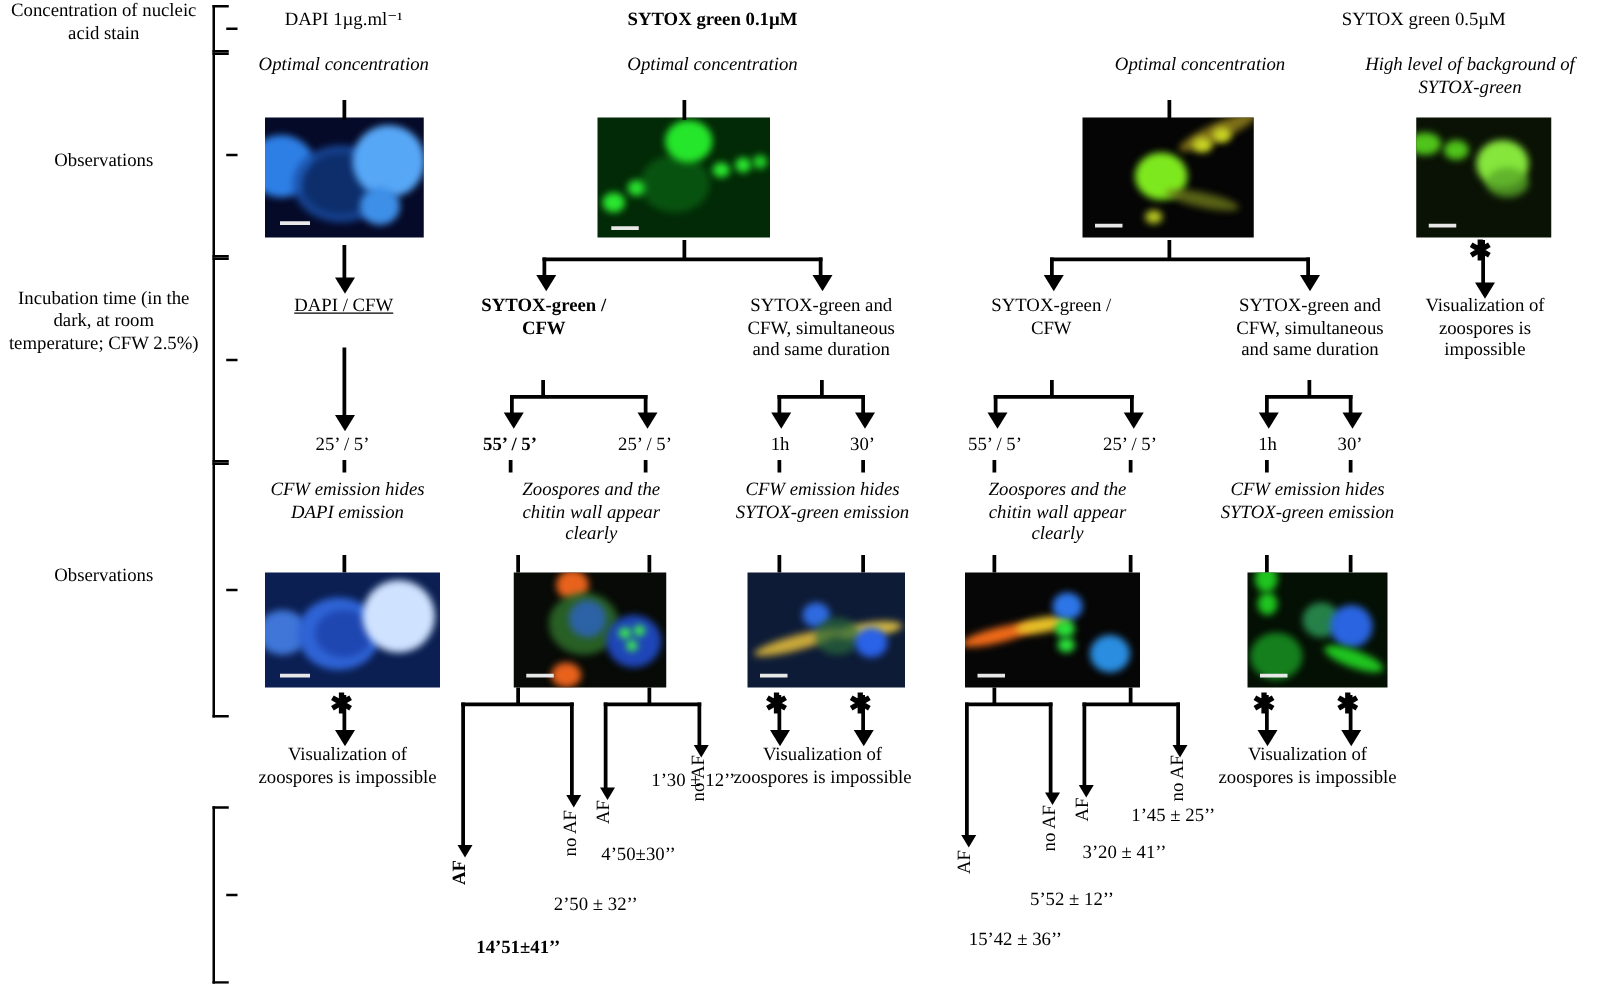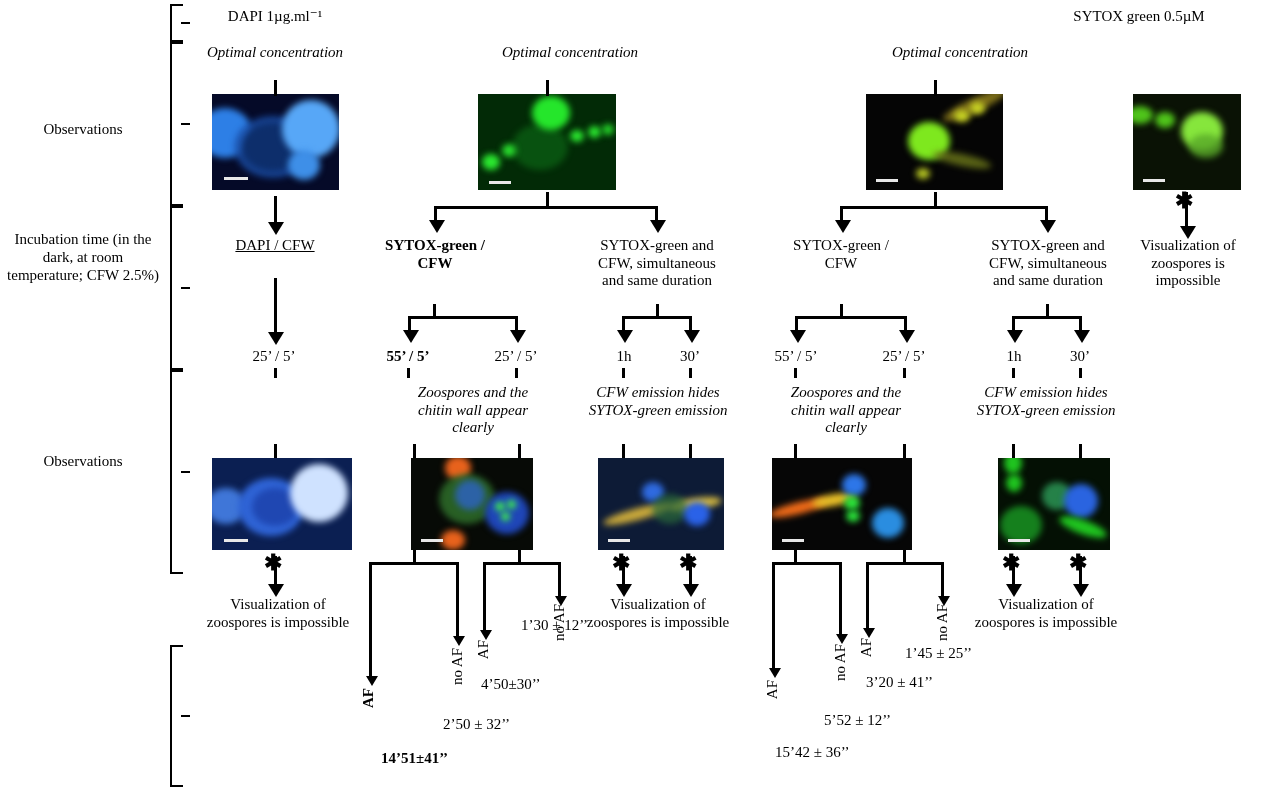--- a/index.html
+++ b/index.html
@@ -38,20 +38,21 @@
   .scale{position:absolute;height:3px;background:#e8e8e8;}
 
   .vert{writing-mode:vertical-rl;transform:rotate(180deg);
         display:inline-block;line-height:1;}
 </style>
 </head>
 <body>
 
 <div class="fig">
 
+  <div class="rowlabel" style="left:4px;top:0px;width:158px;">Concentration of nucleic acid stain</div>
 
   <div class="rowlabel" style="left:4px;top:120px;width:158px;">Observations</div>
 
   <div class="rowlabel" style="left:4px;top:230px;width:158px;">Incubation time (in the dark, at room temperature; CFW 2.5%)</div>
 
   <div class="rowlabel" style="left:4px;top:452px;width:158px;">Observations</div>
 
 
   <div class="brk" style="left:170px;top:4px;height:34px;">
       <span class="nub"></span>
@@ -63,25 +64,27 @@
       <span class="nub"></span>
     </div>
   <div class="brk" style="left:170px;top:370px;height:200px;">
       <span class="nub"></span>
     </div>
   <div class="brk" style="left:170px;top:645px;height:138px;">
       <span class="nub"></span>
     </div>
 
   <div class="t" style="left:185px;top:8px;width:180px;">DAPI 1µg.ml⁻¹</div>
+  <div class="t bd" style="left:450px;top:8px;width:240px;">SYTOX green 0.1µM</div>
   <div class="t" style="left:1040px;top:8px;width:198px;">SYTOX green 0.5µM</div>
 
   <div class="t it" style="left:185px;top:44px;width:180px;">Optimal concentration</div>
   <div class="t it" style="left:450px;top:44px;width:240px;">Optimal concentration</div>
   <div class="t it" style="left:840px;top:44px;width:240px;">Optimal concentration</div>
+  <div class="t it" style="left:1073px;top:44px;width:206px;">High level of background of SYTOX-green</div>
 
   <div class="mic" style="left:212px;top:94px;width:127px;height:96px;background:#050a28;">
     <div class="blob" style="left:-14px;top:14px;width:54px;height:50px;background:#2d7fe6;"></div>
     <div class="blob" style="left:22px;top:22px;width:78px;height:62px;background:#1b4fa8;opacity:.8;"></div>
     <div class="blob" style="left:30px;top:29px;width:62px;height:48px;background:#0d2e6b;"></div>
     <div class="blob" style="left:70px;top:6px;width:58px;height:58px;background:#57a7f7;"></div>
     <div class="blob" style="left:76px;top:56px;width:32px;height:30px;background:#3e8fe8;"></div>
     <div class="scale" style="left:12px;bottom:10px;width:24px;"></div>
   </div>
   <div class="v3" style="left:274px;top:80px;height:16px;"></div>
@@ -190,20 +193,21 @@
   <div class="v3" style="left:274px;top:368px;height:10px;"></div>
   <div class="v3" style="left:407px;top:368px;height:10px;"></div>
   <div class="v3" style="left:515px;top:368px;height:10px;"></div>
   <div class="v3" style="left:622px;top:368px;height:10px;"></div>
   <div class="v3" style="left:689px;top:368px;height:10px;"></div>
   <div class="v3" style="left:794px;top:368px;height:10px;"></div>
   <div class="v3" style="left:903px;top:368px;height:10px;"></div>
   <div class="v3" style="left:1012px;top:368px;height:10px;"></div>
   <div class="v3" style="left:1079px;top:368px;height:10px;"></div>
 
+  <div class="t it" style="left:204px;top:384px;width:148px;">CFW emission hides DAPI emission</div>
   <div class="t it" style="left:399px;top:384px;width:148px;">Zoospores and the chitin wall appear clearly</div>
   <div class="t it" style="left:584px;top:384px;width:148px;">CFW emission hides SYTOX-green emission</div>
   <div class="t it" style="left:772px;top:384px;width:148px;">Zoospores and the chitin wall appear clearly</div>
   <div class="t it" style="left:972px;top:384px;width:148px;">CFW emission hides SYTOX-green emission</div>
 
   <div class="v3" style="left:274px;top:444px;height:14px;"></div>
   <div class="mic" style="left:212px;top:458px;width:140px;height:92px;background:#0b1f52;">
     <div class="blob" style="left:-6px;top:30px;width:40px;height:36px;background:#3f76d8;"></div>
     <div class="blob" style="left:26px;top:20px;width:66px;height:58px;background:#2f64d6;"></div>
     <div class="blob" style="left:40px;top:30px;width:46px;height:38px;background:#1f47b2;"></div>

